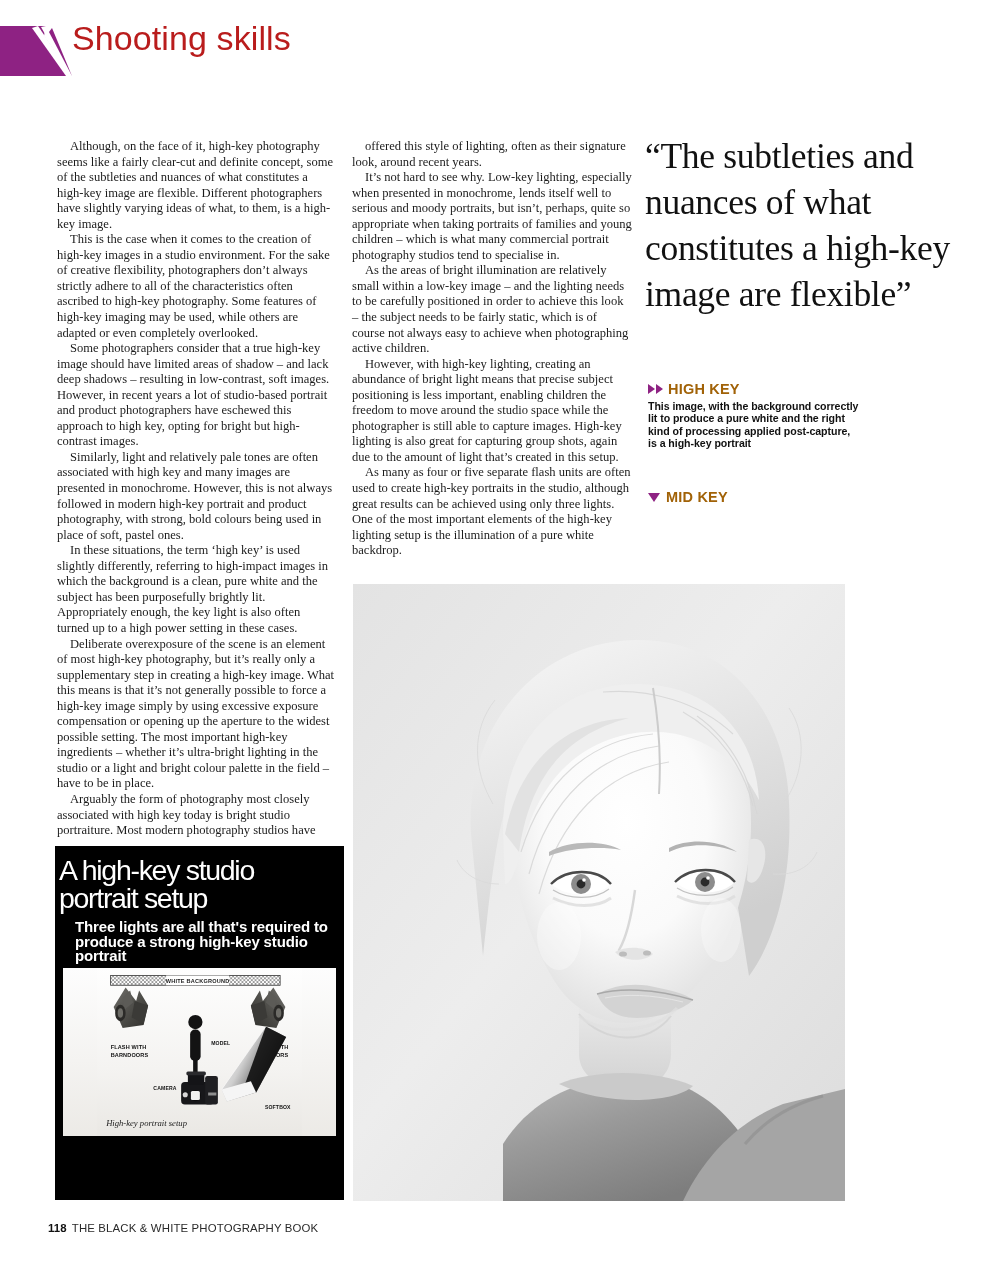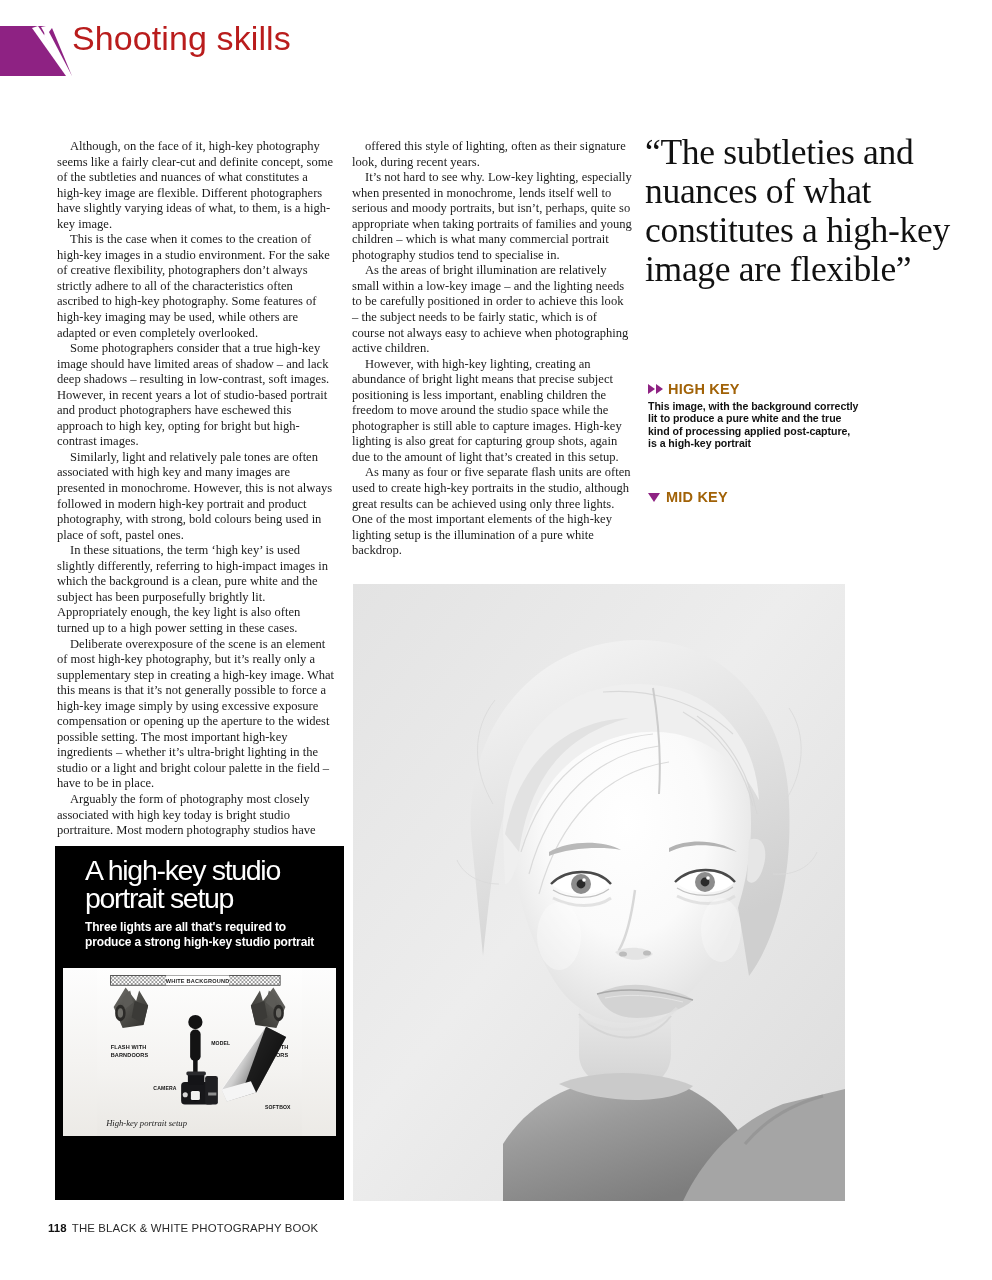--- a/index.html
+++ b/index.html
@@ -44,21 +44,21 @@
 
   #col1 { left: 57px; top: 139px; width: 278px; }
   #col2 { left: 352px; top: 139px; width: 280px; }
 
   
   .pullquote {
     position: absolute;
     left: 645px; top: 133px; width: 312px;
     font-family: "Liberation Serif", serif;
     font-size: 35.5px;
-    line-height: 39px;
+    line-height: 46px;
     color: #111111;
     letter-spacing: -0.3px;
   }
 
   
   .caption-block {
     position: absolute;
     left: 648px; width: 212px;
     font-family: "Liberation Sans", sans-serif;
   }
@@ -114,30 +114,30 @@
     width: 289px; height: 354px;
     background: #000000;
     color: #ffffff;
   }
   .setup-title {
     font-family: "Liberation Sans", sans-serif;
     font-weight: 300;
     font-size: 28.5px;
     line-height: 28px;
     letter-spacing: -1.3px;
-    padding: 10px 12px 0 30px;
+    padding: 10px 12px 0 4px;
     color: #fff;
   }
   .setup-sub {
     font-family: "Liberation Sans", sans-serif;
     font-weight: bold;
-    font-size: 12px;
+    font-size: 15px;
     line-height: 14.6px;
     letter-spacing: -0.15px;
-    padding: 8px 12px 0 30px;
+    padding: 8px 12px 0 20px;
     color: #fff;
   }
   .diagram {
     position: absolute;
     left: 8px; top: 122px;
     width: 273px; height: 168px;
     background: linear-gradient(180deg,#fdfdfd 0%,#f4f3f1 55%,#eceae6 100%);
   }
   .diagram svg { display:block; width:100%; height:100%; }
 
@@ -172,38 +172,38 @@
     <p class="first">Although, on the face of it, high-key photography seems like a fairly clear-cut and definite concept, some of the subtleties and nuances of what constitutes a high-key image are flexible. Different photographers have slightly varying ideas of what, to them, is a high-key image.</p>
     <p>This is the case when it comes to the creation of high-key images in a studio environment. For the sake of creative flexibility, photographers don’t always strictly adhere to all of the characteristics often ascribed to high-key photography. Some features of high-key imaging may be used, while others are adapted or even completely overlooked.</p>
     <p>Some photographers consider that a true high-key image should have limited areas of shadow – and lack deep shadows – resulting in low-contrast, soft images. However, in recent years a lot of studio-based portrait and product photographers have eschewed this approach to high key, opting for bright but high-contrast images.</p>
     <p>Similarly, light and relatively pale tones are often associated with high key and many images are presented in monochrome. However, this is not always followed in modern high-key portrait and product photography, with strong, bold colours being used in place of soft, pastel ones.</p>
     <p>In these situations, the term ‘high key’ is used slightly differently, referring to high-impact images in which the background is a clean, pure white and the subject has been purposefully brightly lit. Appropriately enough, the key light is also often turned up to a high power setting in these cases.</p>
     <p>Deliberate overexposure of the scene is an element of most high-key photography, but it’s really only a supplementary step in creating a high-key image. What this means is that it’s not generally possible to force a high-key image simply by using excessive exposure compensation or opening up the aperture to the widest possible setting. The most important high-key ingredients – whether it’s ultra-bright lighting in the studio or a light and bright colour palette in the field – have to be in place.</p>
     <p>Arguably the form of photography most closely associated with high key today is bright studio portraiture. Most modern photography studios have</p>
   </div>
 
 <div class="col" id="col2">
-    <p class="first">offered this style of lighting, often as their signature look, during recent years.</p>
+    <p class="first">offered this style of lighting, often as their signature look, around recent years.</p>
     <p>It’s not hard to see why. Low-key lighting, especially when presented in monochrome, lends itself well to serious and moody portraits, but isn’t, perhaps, quite so appropriate when taking portraits of families and young children – which is what many commercial portrait photography studios tend to specialise in.</p>
     <p>As the areas of bright illumination are relatively small within a low-key image – and the lighting needs to be carefully positioned in order to achieve this look – the subject needs to be fairly static, which is of course not always easy to achieve when photographing active children.</p>
     <p>However, with high-key lighting, creating an abundance of bright light means that precise subject positioning is less important, enabling children the freedom to move around the studio space while the photographer is still able to capture images. High-key lighting is also great for capturing group shots, again due to the amount of light that’s created in this setup.</p>
     <p>As many as four or five separate flash units are often used to create high-key portraits in the studio, although great results can be achieved using only three lights. One of the most important elements of the high-key lighting setup is the illumination of a pure white backdrop.</p>
   </div>
 
 <div class="pullquote">“The subtleties and nuances of what constitutes a high-key image are flexible”</div>
 
 <div class="caption-block" id="cap-high">
   <div class="caption-head">
     <span class="arrows-right">
       <span class="tri-right"></span>
         <span class="tri-right"></span>
     </span>
     <span class="cap-title">HIGH KEY</span>
   </div>
-  <div class="caption-body">This image, with the background correctly lit to produce a pure white and the true kind of processing applied post-capture, is a high-key portrait</div>
+  <div class="caption-body">This image, with the background correctly lit to produce a pure white and the right kind of processing applied post-capture, is a high-key portrait</div>
 </div>
 
 <div class="caption-block" id="cap-mid">
   <div class="caption-head">
     <span class="tri-down"></span>
     <span class="cap-title">MID KEY</span>
   </div>
 </div>
 
 <div class="photo">

